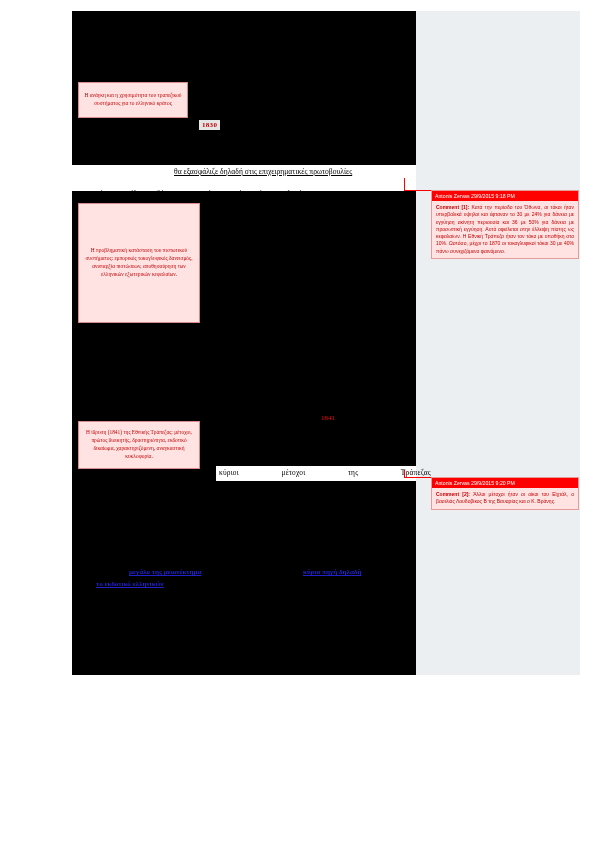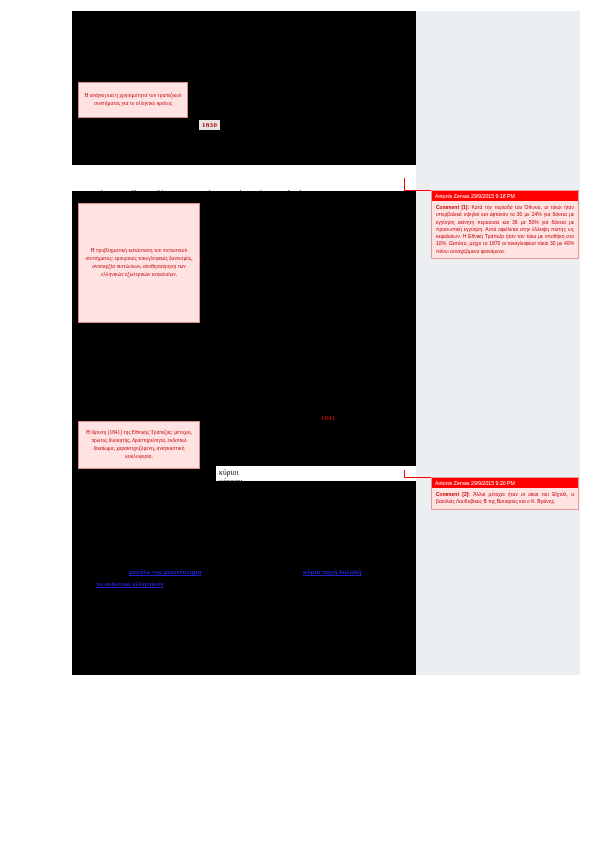--- a/index.html
+++ b/index.html
@@ -130,21 +130,20 @@
     position: absolute;
     left: 219px;
     top: 468px;
     width: 212px;
     color: #000000;
     font-size: 7.4px;
     font-family: "Liberation Serif", serif;
     letter-spacing: 0.2px;
     display: flex;
     justify-content: space-between;
-    flex-direction: column;
   }
   
   .blue-phrase {
     position: absolute;
     color: #2222cc;
     font-size: 7px;
     font-weight: bold;
     text-decoration: underline;
     font-family: "Liberation Serif", serif;
     text-align: left;
@@ -191,20 +190,23 @@
 </style>
 </head>
 <body>
 
 <div class="page">
 
   <div class="doc-body"></div>
   <div class="margin-band"></div>
 
   <div class="white-strip"></div>
+  <div class="strip-text">
+    <span class="u">θα εξασφάλιζε δηλαδή στις επιχειρηματικές πρωτοβουλίες</span>
+  </div>
   <div class="strip-line2">τα απαραίτητα κεφάλαια μεθόρους οργανωμένης αγοράς και όχι τοκογλυφίας.</div>
 
   <div class="year-hl">1830</div>
 
   <div class="red-year">1841</div>
 
   <div class="white-strip-2"></div>
   <div class="strip2-text">
     <span>κύριοι</span>
     <span>μέτοχοι</span>

